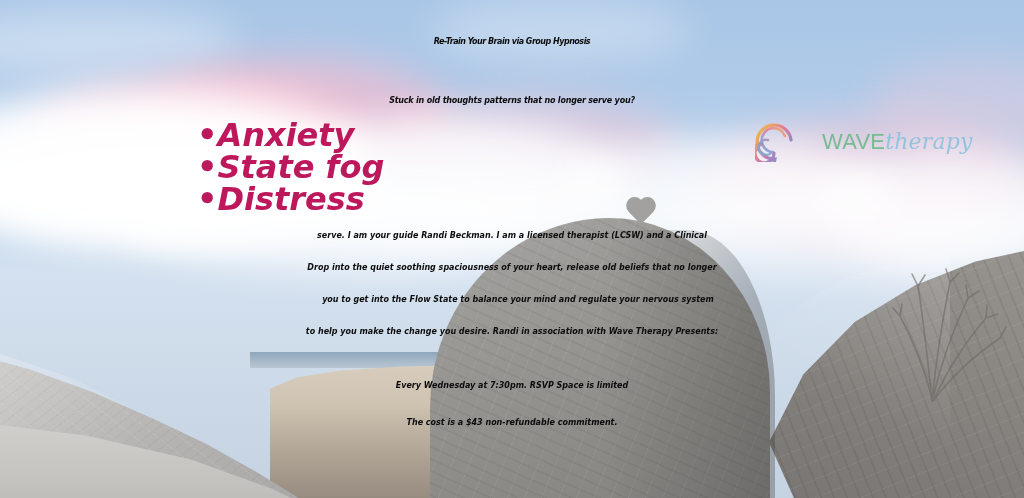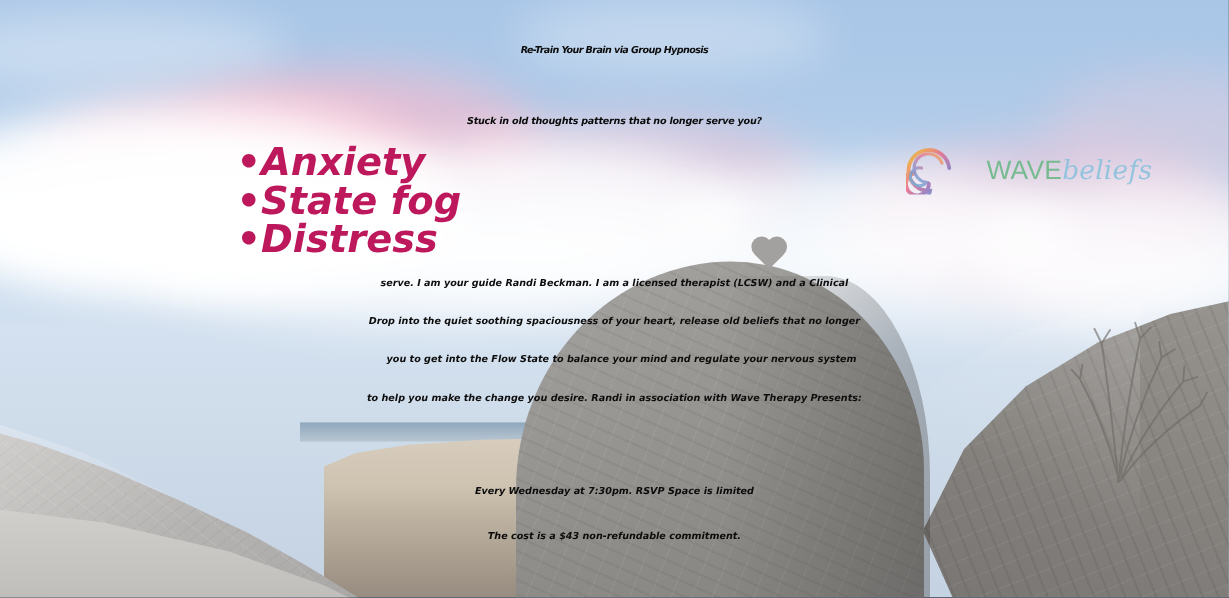--- a/index.html
+++ b/index.html
@@ -191,21 +191,21 @@
     font-family:"DejaVu Sans", sans-serif;
     font-style:italic; font-weight:bold;
     color:#0d0d0d;
     font-size:23px;
     line-height:32px;
     text-align:center;
     white-space:nowrap;
   }
 
   #details {
-    position:absolute; left:0; right:0; top:391px;
+    position:absolute; left:0; right:0; top:367px;
   }
   .detail-line {
     font-family:"DejaVu Sans", sans-serif;
     font-style:italic; font-weight:bold;
     color:#0b0b0b;
     font-size:27px;
     line-height:37px;
     text-align:center;
     white-space:nowrap;
   }
@@ -325,18 +325,18 @@
             <stop offset="35%" stop-color="#e8728f"></stop>
             <stop offset="70%" stop-color="#7f8fcc"></stop>
             <stop offset="100%" stop-color="#5fb6d4"></stop>
           </linearGradient>
         </defs>
         <path d="M36,18 A17,17 0 1 0 20,37 A13,13 0 1 1 8,22 A9.5,9.5 0 1 0 19,31" fill="none" stroke="url(#wgrad)" stroke-width="3.2" stroke-linecap="round"></path>
         <path d="M30,14 A12,12 0 1 0 17,30 A7.5,7.5 0 1 1 13,18" fill="none" stroke="url(#wgrad2)" stroke-width="2.6" stroke-linecap="round" opacity=".85"></path>
       </svg>
       <span class="wordmark">
         <span class="wave">WAVE</span>
-          <span class="therapy">beliefs</span>
+          <span class="therapy">therapy</span>
       </span>
     </div>
 
   </div>
 </div>
 
 </body></html>

